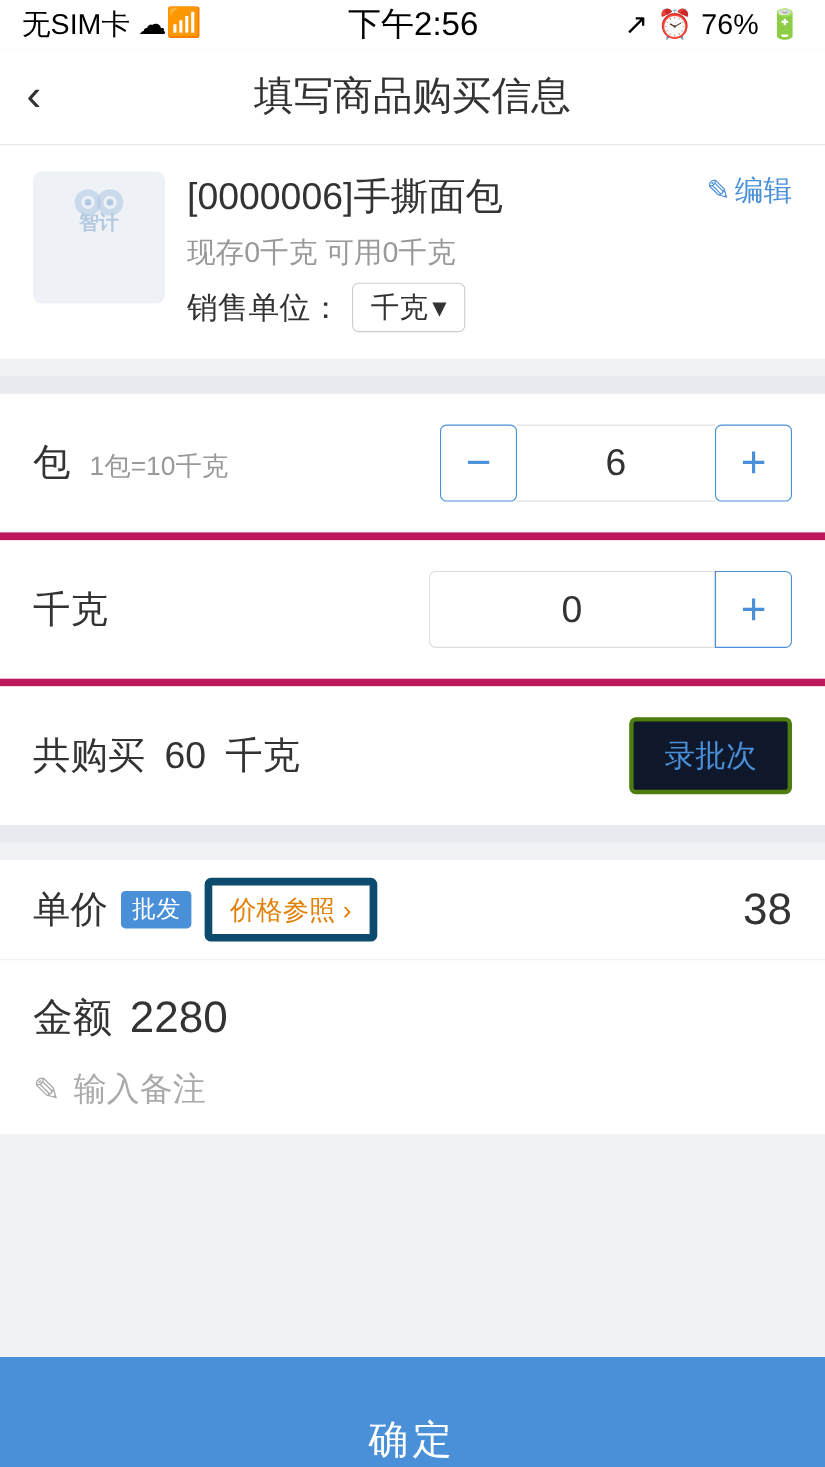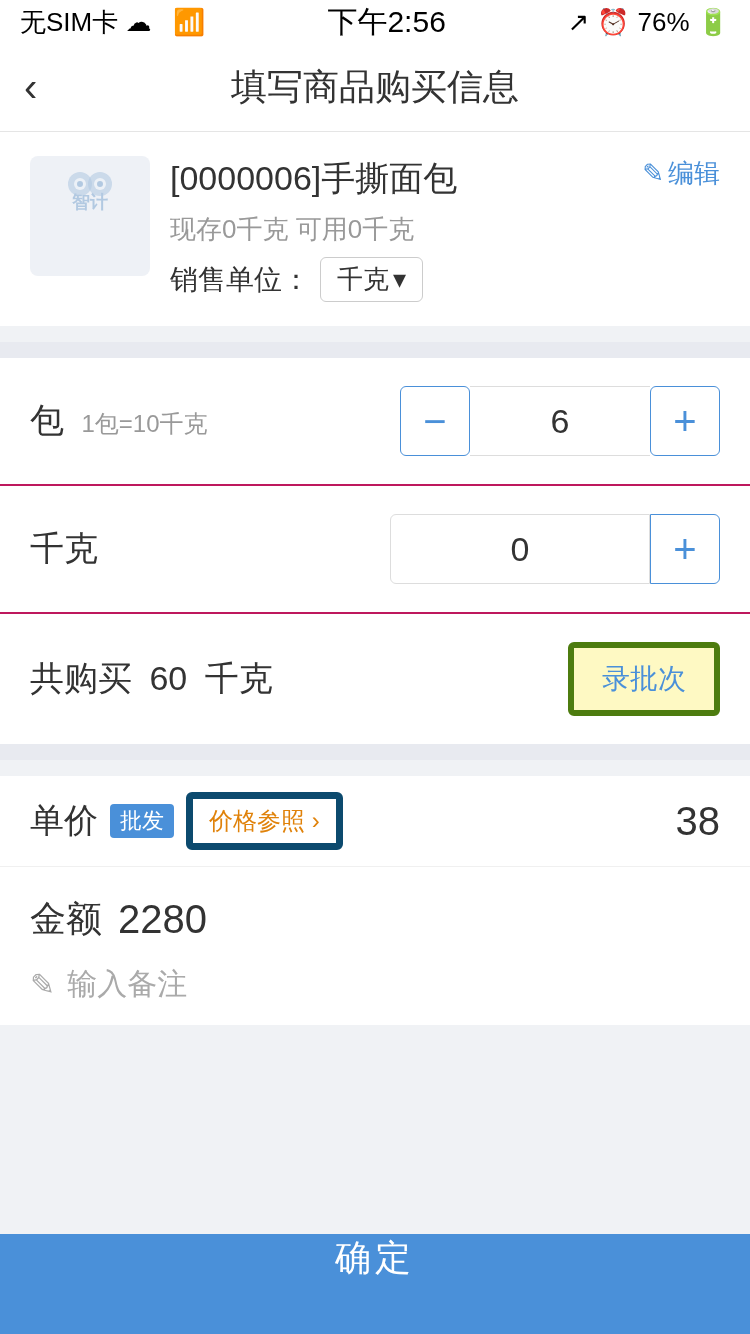--- a/index.html
+++ b/index.html
@@ -18,21 +18,21 @@
       width: 750px;
       height: 44px;
       background: #fff;
       display: flex;
       align-items: center;
       justify-content: space-between;
       padding: 0 20px;
       font-size: 26px;
       color: #000;
     }
-    .status-left { display: flex; align-items: center; gap: 22px; }
+    .status-left { display: flex; align-items: flex-start; gap: 0; }
     .status-center { font-size: 30px; font-weight: 500; }
     .status-right { display: flex; align-items: center; gap: 8px; font-size: 26px; }
 
     
     .nav-bar {
       width: 750px;
       height: 88px;
       background: #fff;
       display: flex;
       align-items: center;
@@ -125,21 +125,21 @@
     }
 
     
     .input-section {
       background: #fff;
     }
     .input-row {
       display: flex;
       align-items: center;
       padding: 28px 30px;
-      border-bottom: 2px solid #be185d;
+      border-bottom: 7px solid #be185d;
     }
     .input-row-label {
       flex: 1;
       font-size: 34px;
       color: #333;
     }
     .input-row-sub {
       font-size: 24px;
       color: #999;
       margin-left: 8px;
@@ -194,26 +194,26 @@
     }
     .total-label {
       font-size: 34px;
       color: #333;
     }
     .total-label span {
       color: #333;
       font-weight: 500;
     }
     .record-batch-btn {
-      border: 6px solid #4d7c0f;
+      border: 4px solid #4d7c0f;
       border-radius: 6px;
       padding: 12px 28px;
       font-size: 28px;
       color: #4a90d9;
-      background: #fef9c3;
+      background: #0f172a;
       cursor: pointer;
     }
 
     
     .price-section {
       background: #fff;
       margin-top: 16px;
       padding: 16px 30px;
       border-bottom: 1px solid #f0f0f0;
     }
@@ -281,21 +281,21 @@
 
     
     .confirm-btn-wrap {
       position: fixed;
       bottom: 0;
       left: 0;
       width: 750px;
       height: 100px;
       background: #4a90d9;
       display: flex;
-      align-items: flex-start;
+      align-items: flex-end;
       justify-content: center;
       cursor: pointer;
     }
     .confirm-btn-text {
       font-size: 36px;
       color: #fff;
       font-weight: 400;
       letter-spacing: 4px;
     }
 

